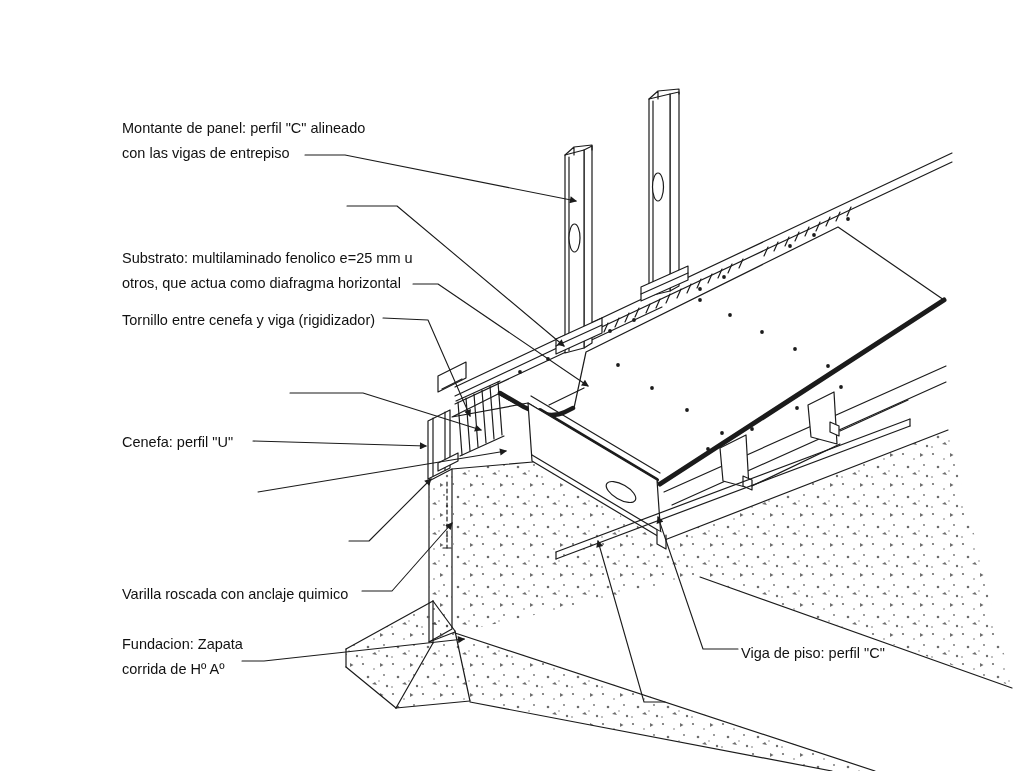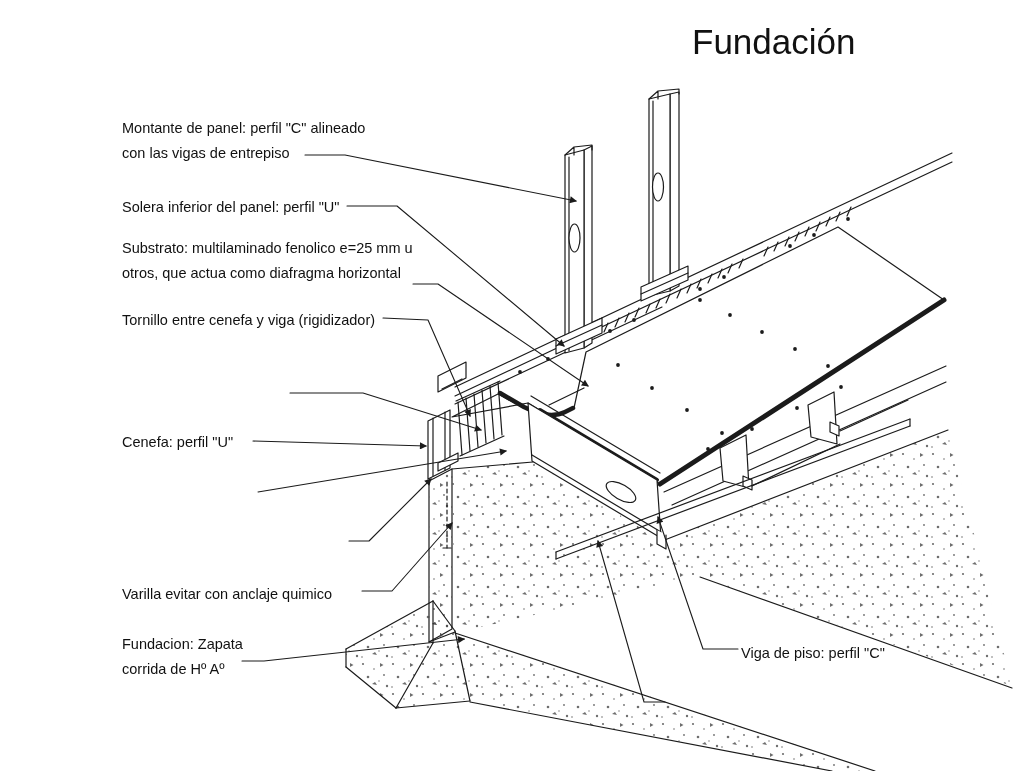--- a/index.html
+++ b/index.html
@@ -199,26 +199,24 @@
         <polyline points="258,492 506,451" marker-end="url(#arr)"></polyline>
         <polyline points="349,541 369,541 431,479" marker-end="url(#arr)"></polyline>
         <polyline points="362,591 392,591 452,523" marker-end="url(#arr)"></polyline>
         <polyline points="242,661 264,661 464,639" marker-end="url(#arr)"></polyline>
         <polyline points="738,649 703,649 658,517" marker-end="url(#arr)"></polyline>
         <polyline points="665,702 644,702 598,541" marker-end="url(#arr)"></polyline>
       </g>
     </g>
   </svg>
 
-  <div class="diagram-title">Fundación</div>
 
   <div class="lbl" style="left:122px;top:116px">Montante de panel: perfil "C" alineado
 con las vigas de entrepiso</div>
-  <div class="lbl" style="left:122px;top:195px">Solera inferior del panel: perfil "U"</div>
-  <div class="lbl" style="left:122px;top:236px">Substrato: multilaminado fenolico e=25 mm u
+  <div class="lbl" style="left:122px;top:246px">Substrato: multilaminado fenolico e=25 mm u
 otros, que actua como diafragma horizontal</div>
   <div class="lbl" style="left:122px;top:308px">Tornillo entre cenefa y viga (rigidizador)</div>
   <div class="lbl" style="left:122px;top:430px">Cenefa: perfil "U"</div>
-  <div class="lbl" style="left:122px;top:582px">Varilla evitar con anclaje quimico</div>
+  <div class="lbl" style="left:122px;top:582px">Varilla roscada con anclaje quimico</div>
   <div class="lbl" style="left:122px;top:632px">Fundacion: Zapata
 corrida de Hº Aº</div>
   <div class="lbl" style="left:741px;top:641px">Viga de piso: perfil "C"</div>
 </div>
 
 </body></html>

